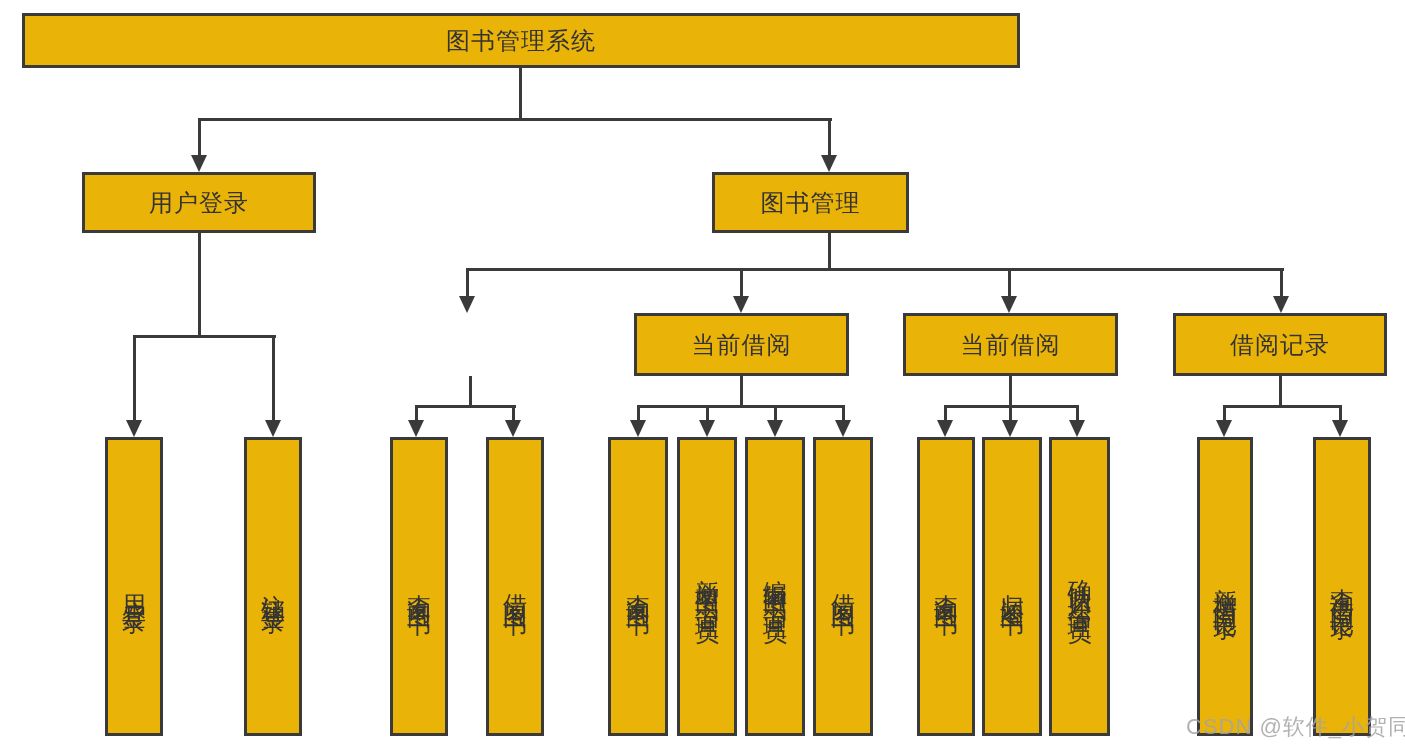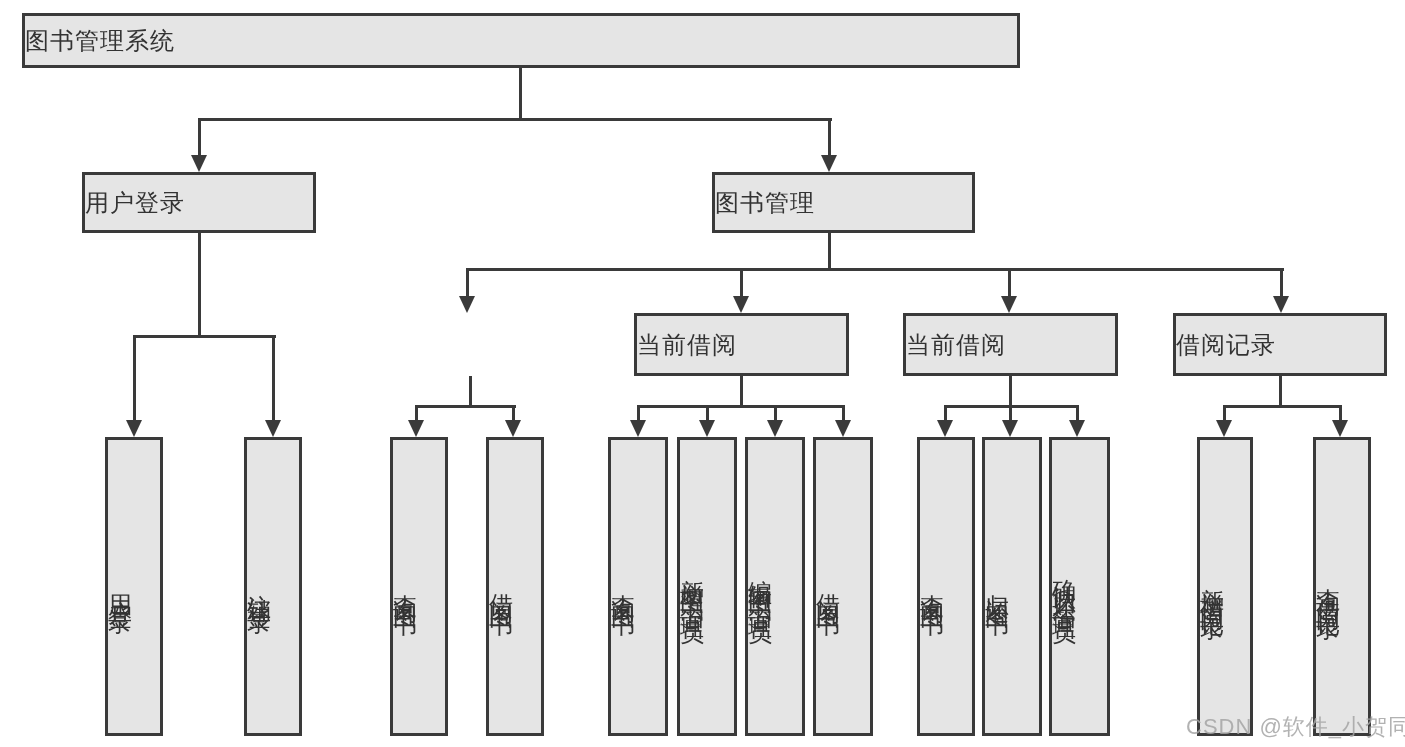--- a/index.html
+++ b/index.html
@@ -7,23 +7,24 @@
     position:relative;
     width:1405px;height:747px;
     background:#ffffff;
     font-family:"Liberation Sans","DejaVu Sans",sans-serif;
     overflow:hidden;
   }
   .node,.vnode{
     position:absolute;
     box-sizing:border-box;
     border:3px solid #3a3a3a;
-    background:#e5e5e5;
+    background:#eab308;
     display:flex;
     align-items:center;
+    justify-content:center;
     color:#333333;
   }
   .node{font-size:24px;letter-spacing:1px;}
   .vnode .vtext{
     writing-mode:vertical-rl;
     text-orientation:mixed;
     font-size:24px;
     letter-spacing:6px;
     line-height:1;
     color:#333333;
@@ -60,21 +61,21 @@
   <div class="vl" style="left:519px;top:68px;height:53px;"></div>
   <div class="hl" style="left:198px;top:118px;width:634px;"></div>
   <div class="vl" style="left:198px;top:118px;height:38px;"></div>
   <div class="ah" style="left:191px;top:155px;"></div>
   <div class="vl" style="left:828px;top:118px;height:38px;"></div>
   <div class="ah" style="left:821px;top:155px;"></div>
 
   <div class="node" style="left:82px;top:172px;width:234px;height:61px;">
     <span>用户登录</span>
   </div>
-  <div class="node" style="left:712px;top:172px;width:263px;height:61px;">
+  <div class="node" style="left:712px;top:172px;width:197px;height:61px;">
     <span>图书管理</span>
   </div>
 
   <div class="vl" style="left:198px;top:233px;height:104px;"></div>
   <div class="hl" style="left:133px;top:335px;width:143px;"></div>
   <div class="vl" style="left:133px;top:335px;height:86px;"></div>
   <div class="ah" style="left:126px;top:420px;"></div>
   <div class="vl" style="left:272px;top:335px;height:86px;"></div>
   <div class="ah" style="left:265px;top:420px;"></div>
 

